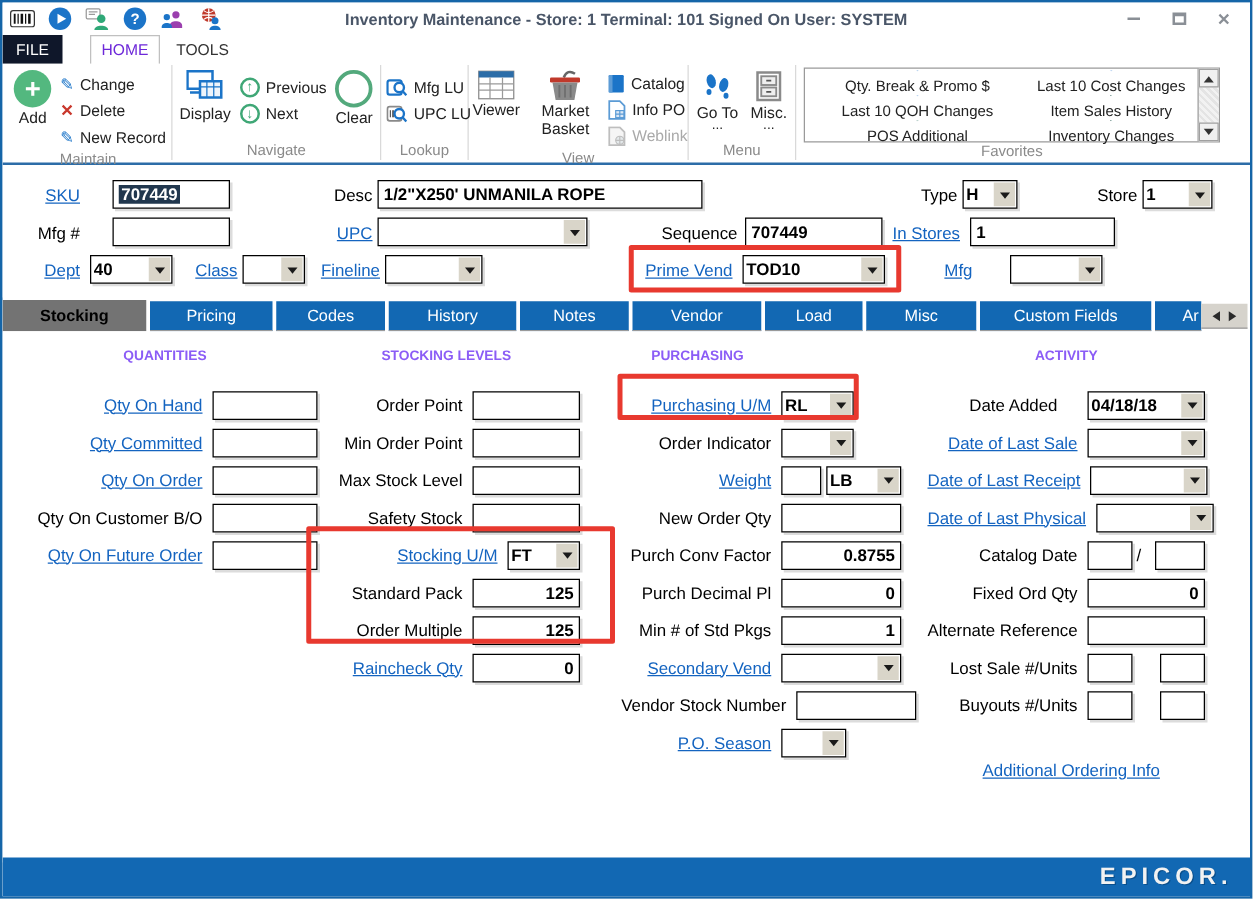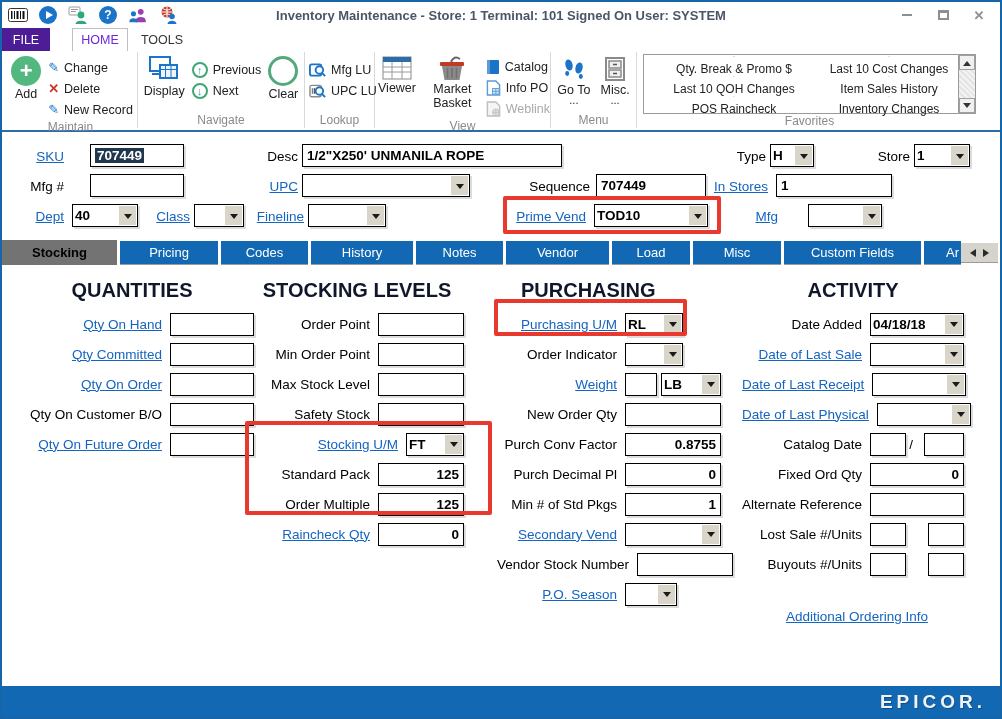--- a/index.html
+++ b/index.html
@@ -19,21 +19,21 @@
   .wc { color:#8a8f96; font-size:13px; font-weight:bold; cursor:pointer; display:flex; align-items:center; justify-content:center; width:14px; height:14px; }
   .wc-min-bar { width:10px; height:2px; background:#8a8f96; }
   .wc-max-box { width:11px; height:10px; border:2px solid #8a8f96; border-top-width:3px; }
   .play-circle { width:18px; height:18px; border-radius:50%; background:#1b74c8; position:relative; }
   .play-circle::after { content:""; position:absolute; left:7px; top:4.5px; border-left:7px solid #fff; border-top:4.5px solid transparent; border-bottom:4.5px solid transparent; }
   .help-circle { width:18px; height:18px; border-radius:50%; background:#1b74c8; color:#fff; font-size:12px; font-weight:bold; display:flex; align-items:center; justify-content:center; }
 
   
   .ribbontabs { position:absolute; left:0; top:26px; width:100%; height:23px; background:#fff; display:flex; align-items:stretch; font-size:12.5px; }
   .rtab { display:flex; align-items:center; justify-content:center; cursor:pointer; }
-  .rtab-file { width:48px; background:#4c1d95; color:#fff; }
+  .rtab-file { width:48px; background:#0f172a; color:#fff; }
   .rtab-home { width:56px; margin-left:22px; background:#fff; color:#6d28d9; border:1px solid #c0c0c0; border-bottom:none; }
   .rtab-tools { width:60px; margin-left:4px; color:#333; }
 
   
   .ribbon { position:absolute; left:0; top:49px; width:100%; height:81px; background:#fff; border-bottom:2px solid #2c6da8; }
   .rgroup { position:absolute; top:1px; height:76px; display:flex; flex-direction:column; border-right:1px solid #d9d9d9; }
   .gbody { flex:1; display:flex; align-items:flex-start; justify-content:center; gap:4px; padding-top:3px; }
   .glabel { text-align:center; color:#8a8a8a; font-size:12px; padding-bottom:1px; }
   .bigbtn { display:flex; flex-direction:column; align-items:center; gap:1px; font-size:12.5px; color:#222; cursor:pointer; padding:1px 3px; text-align:center; line-height:1.15; }
   .stack { display:flex; flex-direction:column; justify-content:flex-start; }
@@ -79,21 +79,21 @@
   .tabstrip { position:absolute; left:0; top:238px; width:100%; height:25px; display:flex; align-items:flex-end; background:#fff; }
   .ptab { height:24px; background:#1268b3; color:#fff; font-size:13px; display:flex; align-items:center; justify-content:center; margin-right:3px; cursor:pointer; border-bottom:1px solid #9a9a9a; }
   .ptab.active { background:#737373; color:#000; font-weight:bold; height:25px; border:none; }
   .tabscroll { height:20px; margin-bottom:2px; background:#d6d3cc; display:flex; align-items:center; gap:7px; padding:0 5px; border-bottom:1px solid #9a9a9a; }
   .ts-left { border:4px solid transparent; border-right:6px solid #2a2a2a; cursor:pointer; }
   .ts-right { border:4px solid transparent; border-left:6px solid #2a2a2a; cursor:pointer; }
 
   
   .mainpanel { position:absolute; left:0; top:263px; width:100%; height:425px; background:#fff; }
   .col { position:absolute; top:14px; }
-  .sec-title { font-size:20px; font-weight:bold; color:#0f172a; text-align:center; height:26px; margin-bottom:4px; }
+  .sec-title { font-size:11px; font-weight:bold; color:#8b5cf6; text-align:center; height:26px; margin-bottom:4px; }
   .frow { height:30px; display:flex; align-items:center; }
   .frow .lbl { flex:1; text-align:right; padding-right:8px; }
   .ctrl { display:flex; align-items:center; }
   .redbox { position:absolute; border:4px solid #e8392f; border-radius:2px; pointer-events:none; z-index:5; }
   .aoi-link { position:absolute; font-size:13.5px; }
 
   
   .footer { position:absolute; left:0; bottom:0; width:100%; height:31px; background:#1268b3; display:flex; align-items:center; justify-content:flex-end; padding-right:14px; }
   .epicor { color:#f2f2f2; font-size:19px; font-weight:bold; letter-spacing:4px; text-shadow:1px 1px 0 #0a4f8c; }
 
@@ -355,21 +355,21 @@
                 <path d="M1 7 h14 M1 9.5 h14 M6 4 v8 M11 4 v8" stroke="#b5b5b5"></path>
               </svg>
             <span>Item Sales History</span>
           </div>
           <div class="favitem">
             <svg width="16" height="13" viewBox="0 0 16 13">
                 <rect x="1" y="1" width="14" height="11" fill="#fff" stroke="#9aa0a6"></rect>
                 <rect x="1" y="1" width="14" height="3" fill="#3fae8a"></rect>
                 <path d="M1 7 h14 M1 9.5 h14 M6 4 v8 M11 4 v8" stroke="#b5b5b5"></path>
               </svg>
-            <span>POS Raincheck</span>
+            <span>POS Additional</span>
           </div>
           <div class="favitem">
             <svg width="16" height="13" viewBox="0 0 16 13">
                 <rect x="1" y="1" width="14" height="11" fill="#fff" stroke="#9aa0a6"></rect>
                 <rect x="1" y="1" width="14" height="3" fill="#3fae8a"></rect>
                 <path d="M1 7 h14 M1 9.5 h14 M6 4 v8 M11 4 v8" stroke="#b5b5b5"></path>
               </svg>
             <span>Inventory Changes</span>
           </div>
         </div>
@@ -644,21 +644,21 @@
             </span>
           </span>
         </div>
     </div>
 
     <div class="col" style="left:740px; width:222px;">
       <div class="sec-title">ACTIVITY</div>
       <div class="frow">
           <span class="lbl">Date Added</span>
           <span class="ctrl">
-            <span class="ibox dd" style="width:94px;">
+            <span class="ibox dd" style="width:94px;margin-left:16px;">
               <span class="ddval">04/18/18</span>
             </span>
           </span>
         </div>
       <div class="frow">
           <span class="lbl link">Date of Last Sale</span>
           <span class="ctrl">
             <span class="ibox dd" style="width:94px;">
               <span class="ddval"></span>
             </span>

